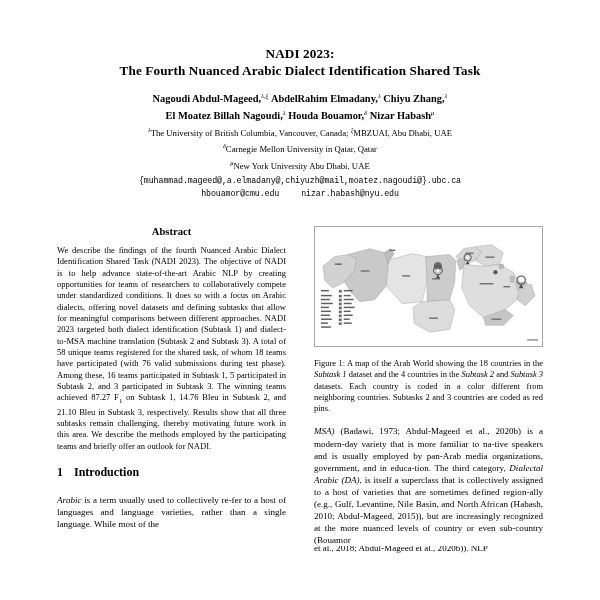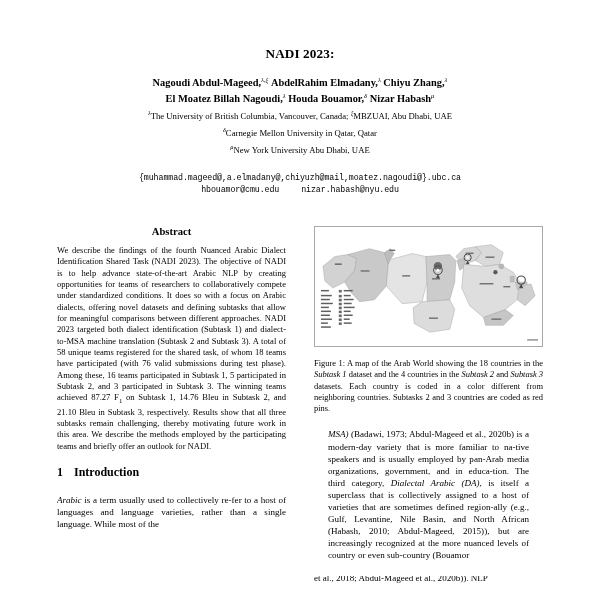--- a/index.html
+++ b/index.html
@@ -61,21 +61,21 @@
   .affils .sup {
     font-size: 6.2px;
     vertical-align: super;
     font-style: italic;
   }
   .emails {
     text-align: center;
     font-family: "Liberation Mono", "DejaVu Sans Mono", monospace;
     font-size: 8.3px;
     line-height: 12.4px;
-    margin-top: 16px;
+    margin-top: 3px;
     letter-spacing: -0.1px;
   }
   .emails .row2 {
     letter-spacing: -0.1px;
   }
   .emails .gap {
     display: inline-block;
     width: 22px;
   }
 
@@ -149,21 +149,21 @@
     margin-top: 11px;
   }
   .figcaption i { font-style: italic; }
 
   .after-fig {
     font-size: 9.05px;
     line-height: 12.1px;
     text-align: justify;
     margin-top: 11px;
   }
-  .after-fig p { margin: 14px; }
+  .after-fig p { margin: 0; }
   .clip-last {
     position: relative;
     height: 7px;
     overflow: hidden;
   }
   .clip-last > span {
     position: absolute;
     top: -4px;
     left: 0;
     white-space: nowrap;
@@ -173,20 +173,21 @@
 
   .sub { vertical-align: sub; font-size: 6.8px; }
 </style>
 </head>
 <body>
 
 <div class="page">
 
   <div class="title-block">
     <div class="title-line">NADI 2023:</div>
+    <div class="title-line sub">The Fourth Nuanced Arabic Dialect Identification Shared Task</div>
   </div>
 
   <div class="authors">
     <span>Nagoudi Abdul-Mageed,</span><span class="sup">λ,ξ</span>
     <span>AbdelRahim Elmadany,</span><span class="sup">λ</span>
     <span>Chiyu Zhang,</span><span class="sup">λ</span>
   </div>
   <div class="authors" style="margin-top:0">
     <span>El Moatez Billah Nagoudi,</span><span class="sup">λ</span>
     <span>Houda Bouamor,</span><span class="sup">δ</span>

